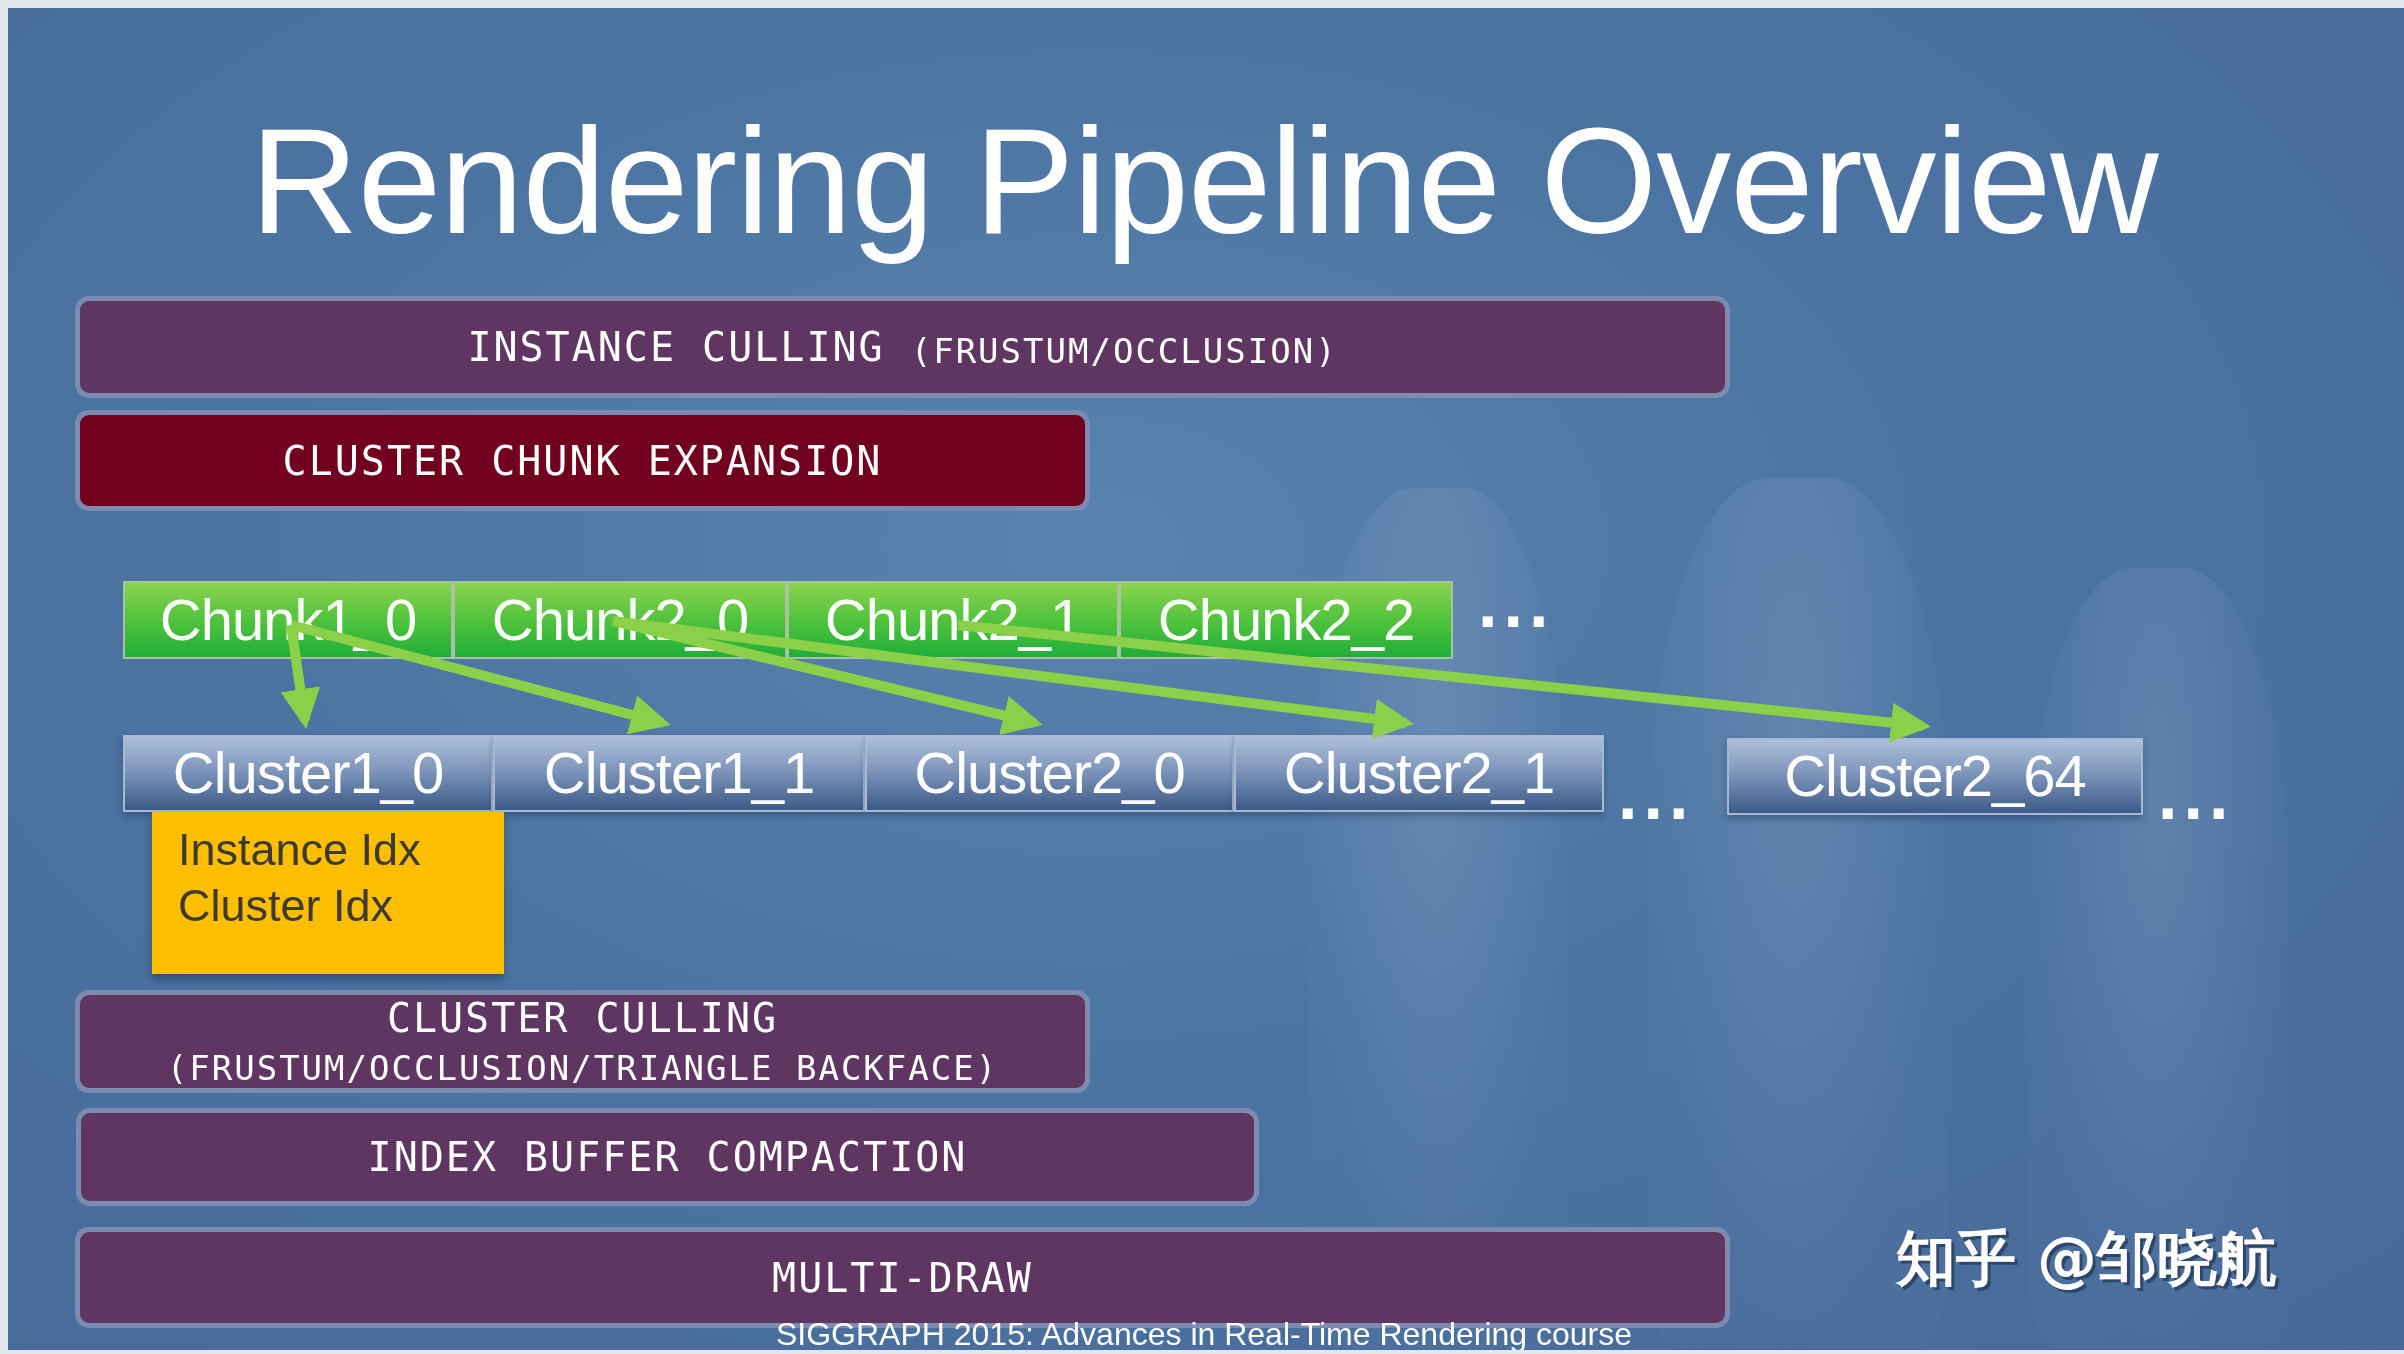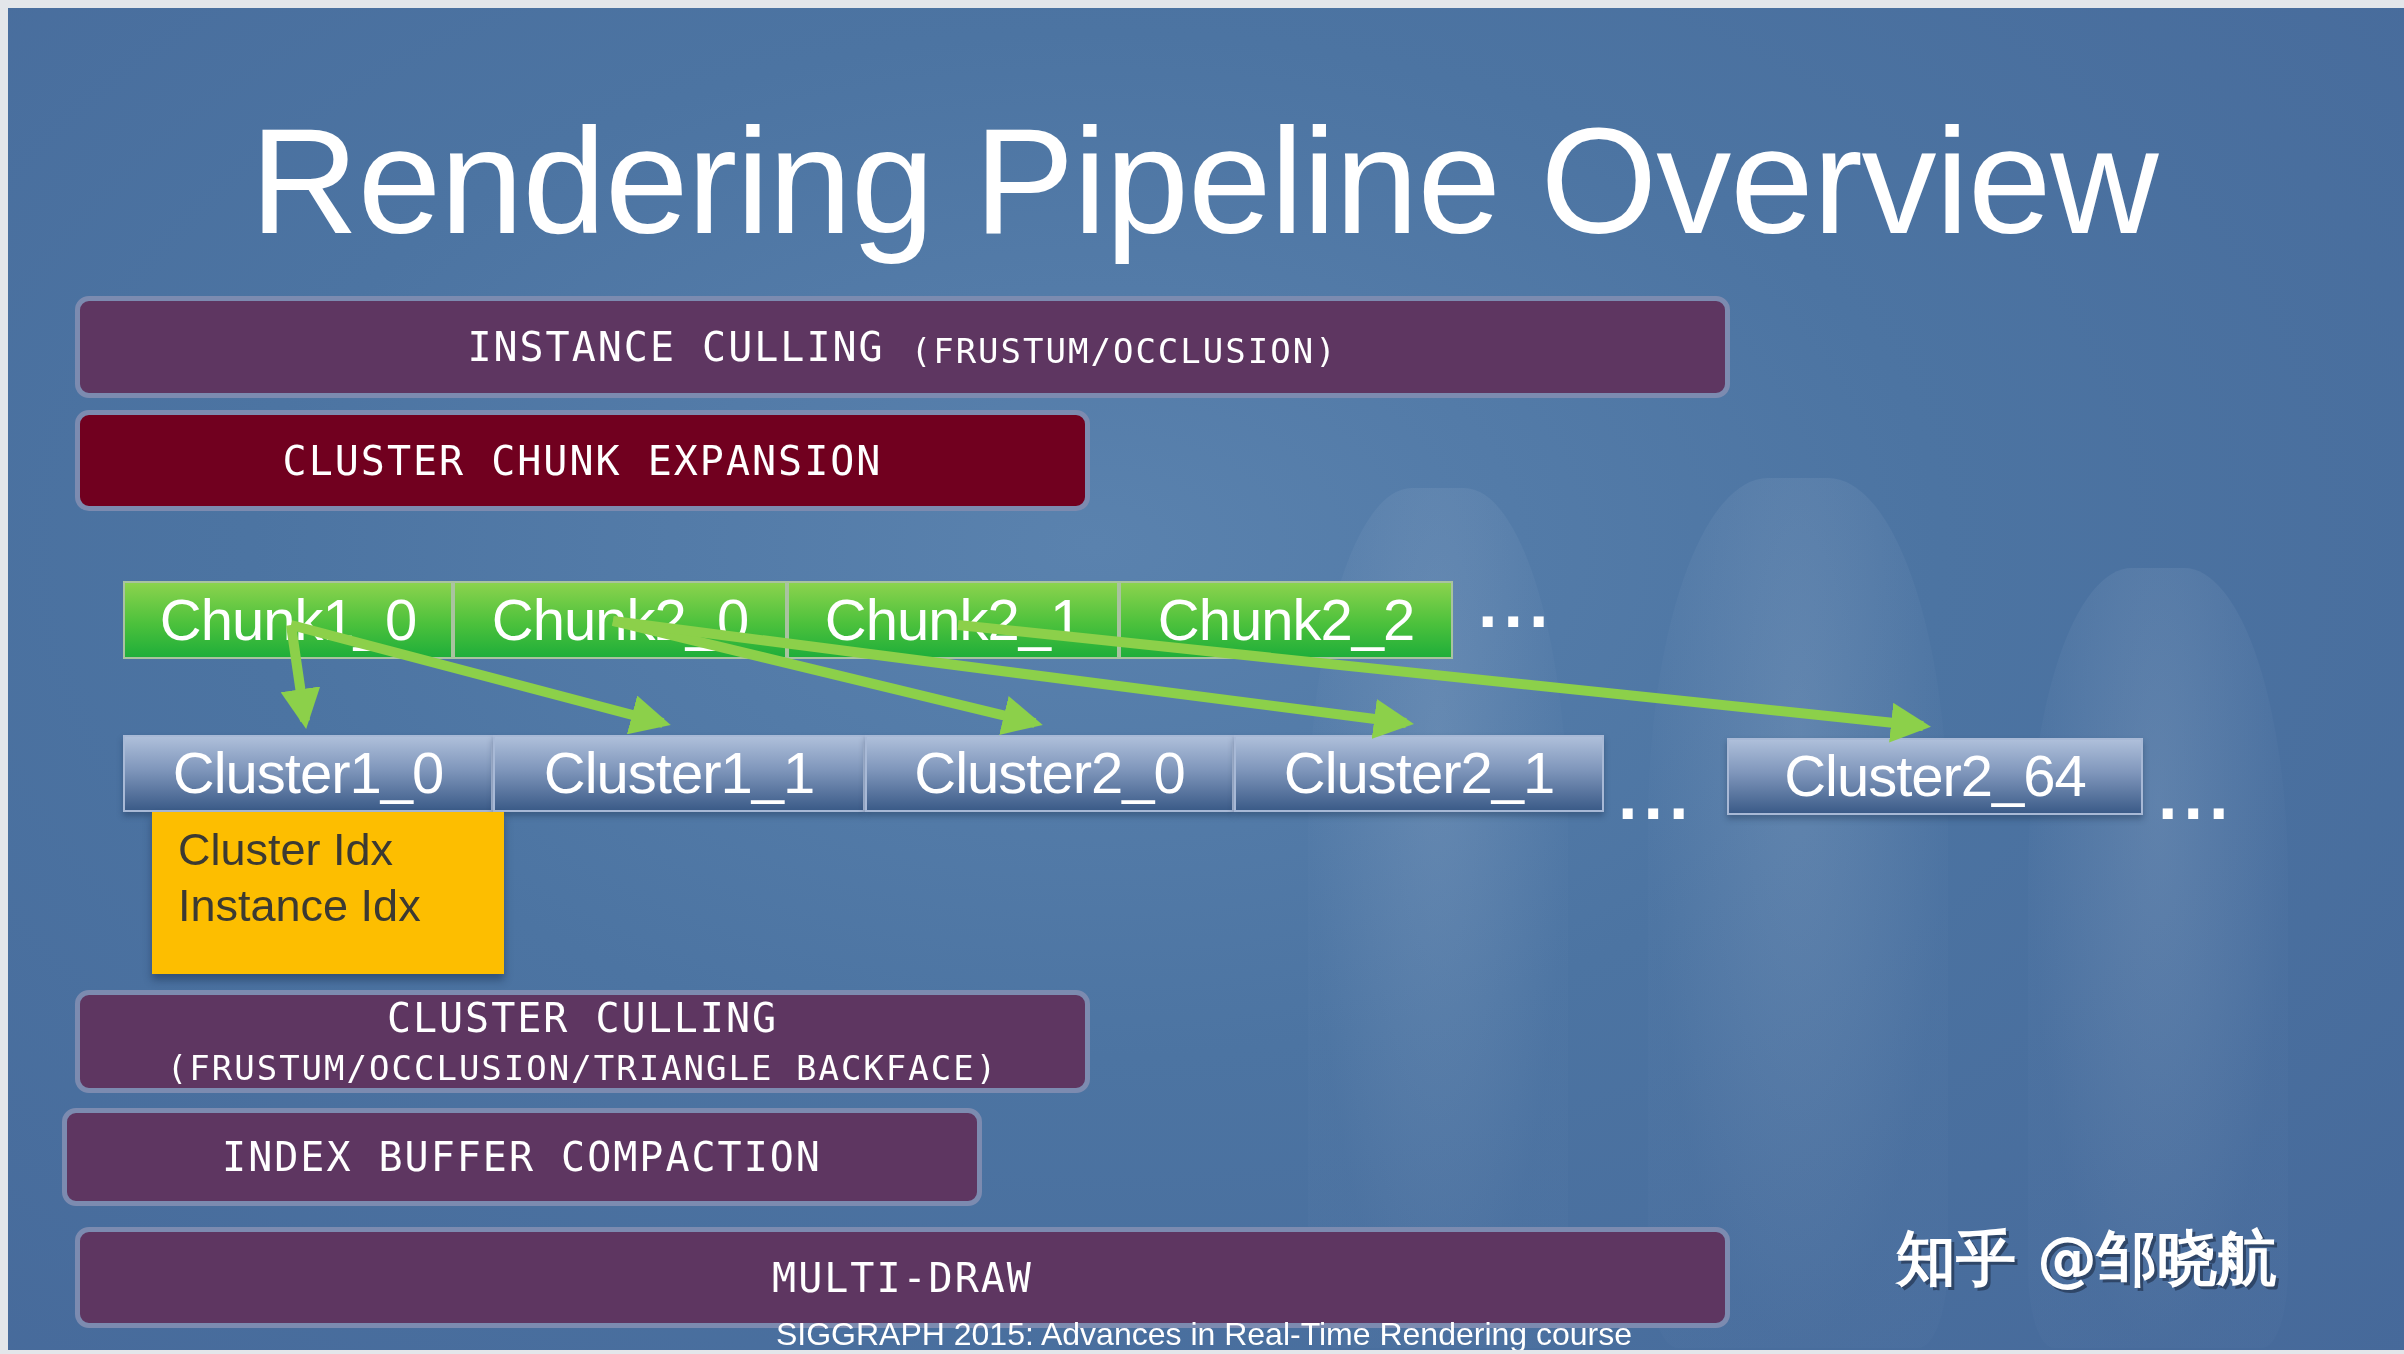--- a/index.html
+++ b/index.html
@@ -86,30 +86,30 @@
 
   <div class="cluster" style="left:115px;top:727px;width:370px;">Cluster1_0</div>
   <div class="cluster" style="left:485px;top:727px;width:372px;">Cluster1_1</div>
   <div class="cluster" style="left:857px;top:727px;width:369px;">Cluster2_0</div>
   <div class="cluster" style="left:1226px;top:727px;width:370px;">Cluster2_1</div>
   <div class="dots" style="left:1610px;top:752px;">...</div>
   <div class="cluster" style="left:1719px;top:730px;width:416px;">Cluster2_64</div>
   <div class="dots" style="left:2150px;top:752px;">...</div>
 
   <div class="info" style="left:144px;top:804px;width:352px;height:162px;">
+    <div>Instance Idx</div>
     <div>Cluster Idx</div>
-    <div>Instance Idx</div>
   </div>
 
   <div class="stage" style="left:67px;top:982px;width:1015px;height:103px;">
     <span>CLUSTER CULLING</span>
     <span class="sub">(FRUSTUM/OCCLUSION/TRIANGLE BACKFACE)</span>
   </div>
 
-  <div class="stage" style="left:54px;top:1100px;width:920px;height:98px;">
+  <div class="stage" style="left:68px;top:1100px;width:1183px;height:98px;">
     <span>INDEX BUFFER COMPACTION</span>
   </div>
 
   <div class="stage" style="left:67px;top:1219px;width:1655px;height:101px;">
     <span>MULTI-DRAW</span>
   </div>
 
   <div class="footer">SIGGRAPH 2015: Advances in Real-Time Rendering course</div>
   <div class="watermark">知乎 @邹晓航</div>
 

